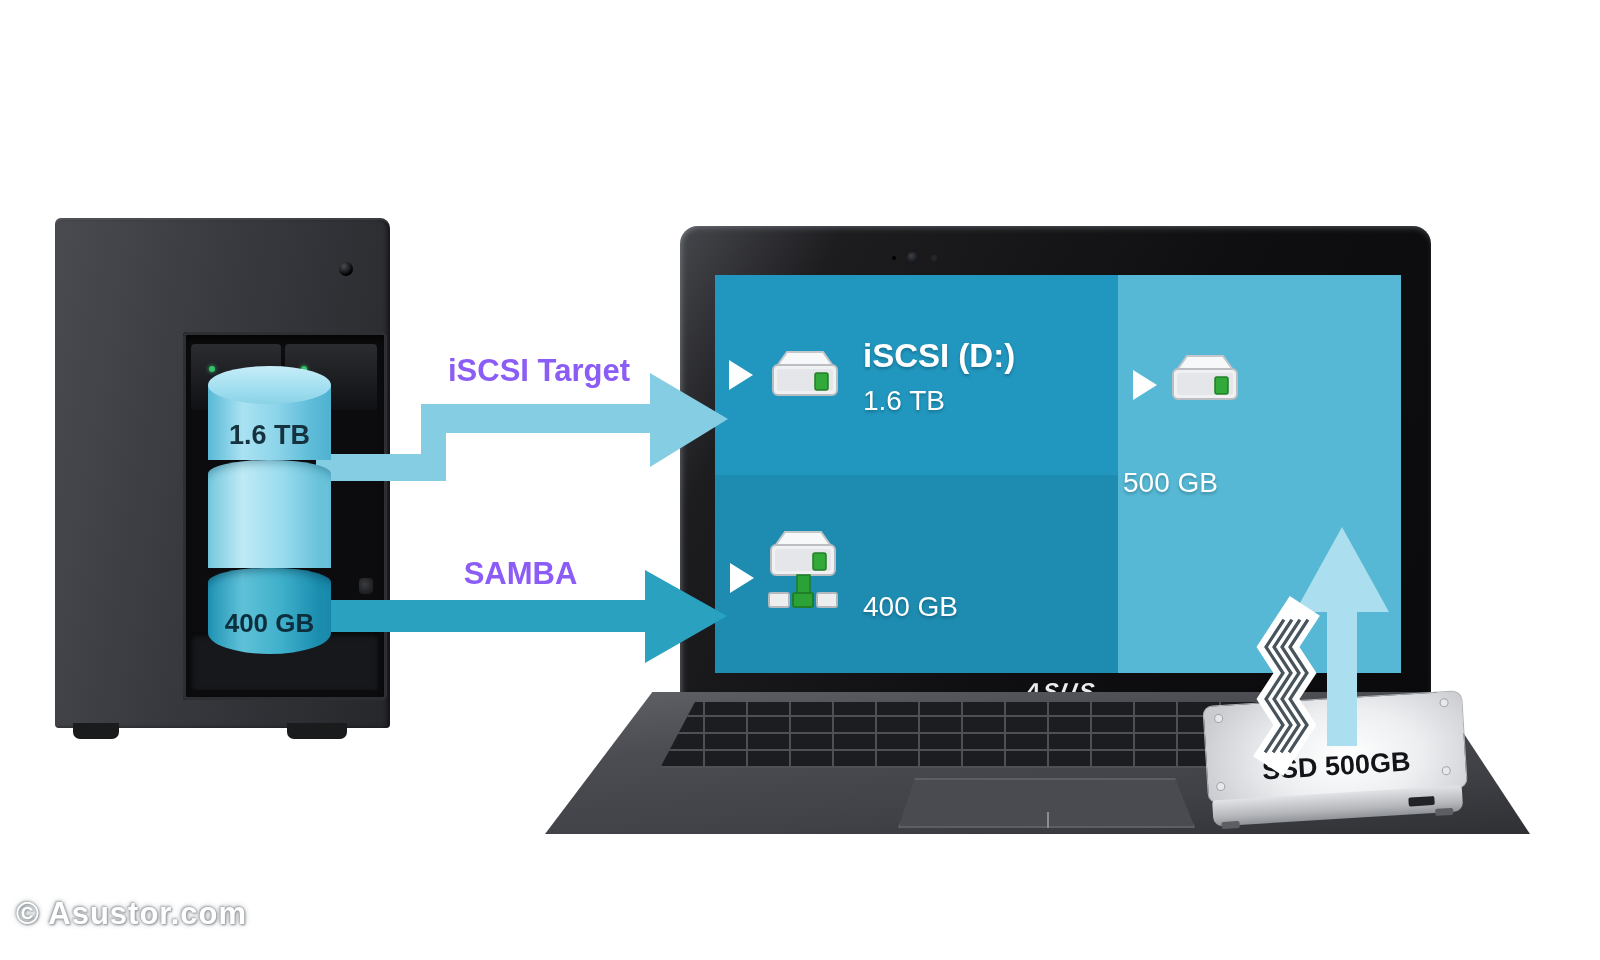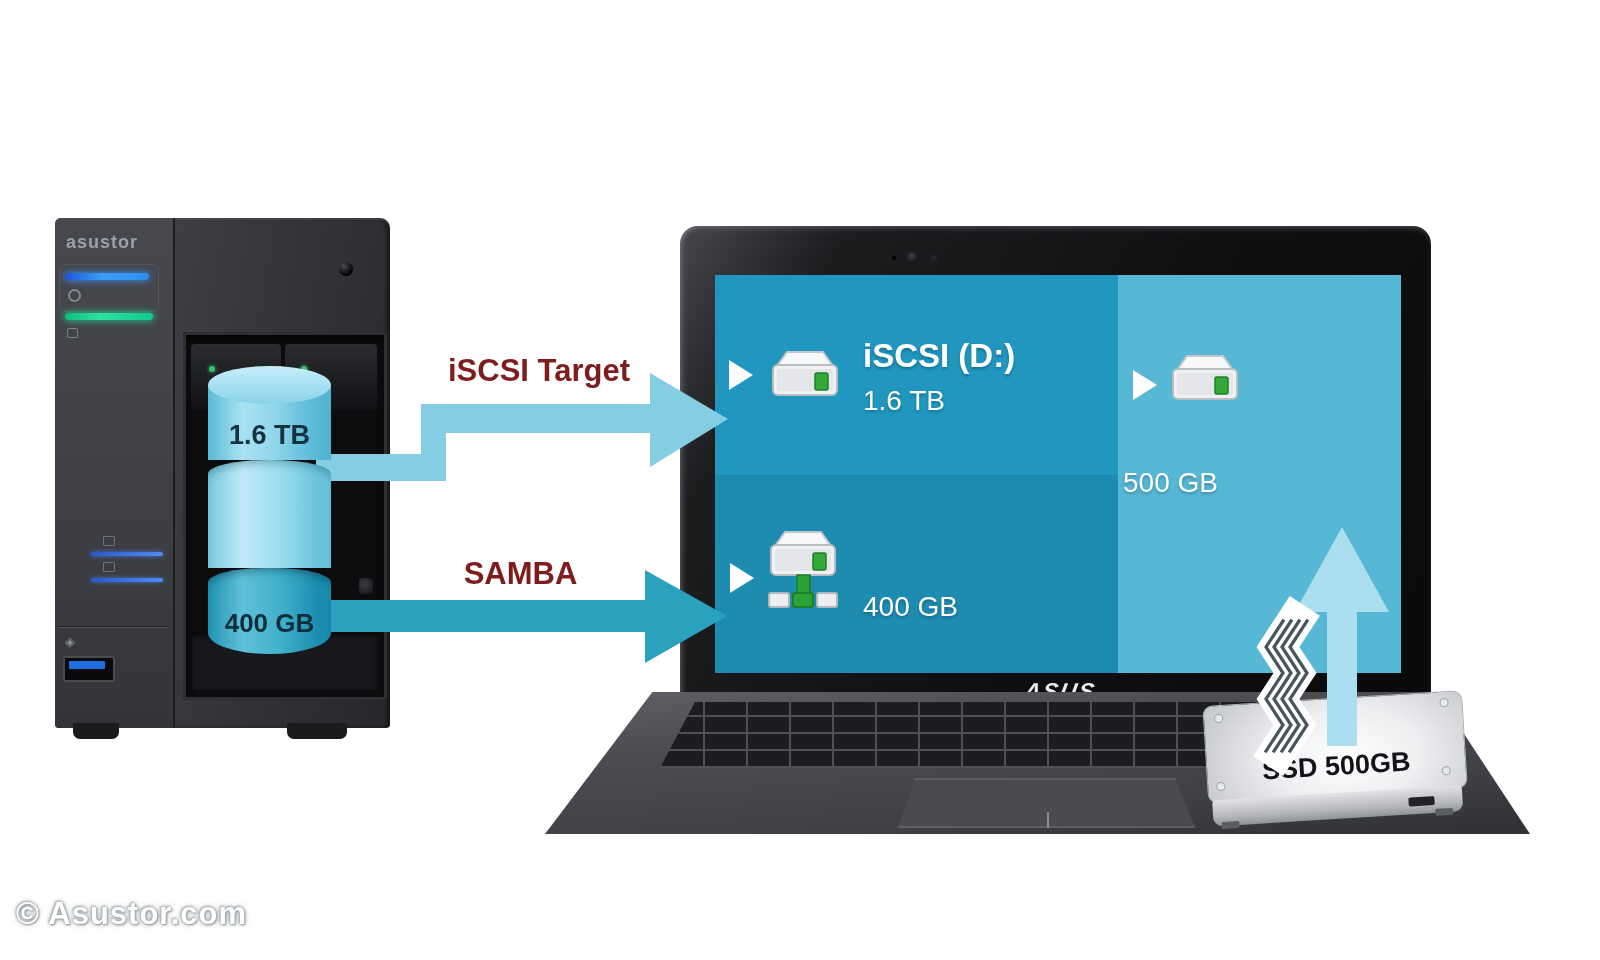--- a/index.html
+++ b/index.html
@@ -117,21 +117,21 @@
   .screw{position:absolute;width:7px;height:7px;border-radius:50%;background:#e6e8ea;border:1px solid #9ea1a5;}
   .ssd-label{position:absolute;left:0;top:52px;width:100%;text-align:center;
        font-size:27px;font-weight:700;color:#131418;}
   .ssd-side{position:absolute;left:4px;top:95px;width:250px;height:26px;border-radius:4px 4px 9px 9px;
        background:linear-gradient(180deg,#e2e3e6 0%,#b4b6ba 65%,#8f9296 100%);}
   .ssd-connector{position:absolute;left:196px;top:9px;width:26px;height:9px;background:#222326;border-radius:2px;}
   .ssd-foot{position:absolute;bottom:-3px;width:18px;height:7px;background:#5c5e63;border-radius:2px;}
 
   
   .overlay{position:absolute;left:0;top:0;width:1600px;height:960px;pointer-events:none;}
-  .conn-label{position:absolute;font-size:31px;font-weight:700;color:#7f1d1d;text-align:center;white-space:nowrap;}
+  .conn-label{position:absolute;font-size:31px;font-weight:700;color:#8b5cf6;text-align:center;white-space:nowrap;}
   .lbl-iscsi{left:414px;top:353px;width:250px;}
   .lbl-samba{left:418px;top:556px;width:205px;}
   .copyright{position:absolute;left:16px;top:896px;font-size:31px;font-weight:700;color:#fff;
        letter-spacing:1px;
        text-shadow:0 0 3px #9aa0a4,0 0 6px #abb1b5,1px 1px 2px #8b9196,-1px -1px 2px #b7bdc1;}
 </style>
 </head>
 <body>
 
 <div class="stage">
@@ -150,38 +150,20 @@
 
     <div class="cyl">
       <div class="cyl-cap"></div>
       <div class="cyl-seg cyl-seg1"></div>
       <div class="cyl-seg cyl-seg2"></div>
       <div class="cyl-seg cyl-seg3"></div>
       <div class="cyl-label cyl-label-1">1.6 TB</div>
       <div class="cyl-label cyl-label-2">400 GB</div>
     </div>
 
-    <div class="nas-front">
-      <div class="nas-logo">asustor</div>
-      <div class="pwr-module">
-        <div class="led led-blue"></div>
-        <div class="pwr-glyph"></div>
-      </div>
-      <div class="led led-green"></div>
-      <div class="disk-glyph"></div>
-      <div class="mini-icon" style="left:48px;top:318px;"></div>
-      <div class="led led-lan" style="left:36px;top:334px;"></div>
-      <div class="mini-icon" style="left:48px;top:344px;"></div>
-      <div class="led led-lan" style="left:36px;top:360px;"></div>
-      <div class="front-divider"></div>
-      <div class="usb-glyph">◈</div>
-      <div class="usb-port">
-        <div class="usb-tongue"></div>
-      </div>
-    </div>
     <div class="nas-btn-dot"></div>
     <div class="nas-foot" style="left:18px;width:46px;"></div>
     <div class="nas-foot" style="left:232px;width:60px;"></div>
   </div>
 
   <div class="lid">
     <div class="cam-dot cam-1"></div>
     <div class="cam-dot cam-2"></div>
     <div class="cam-dot cam-3"></div>
 

